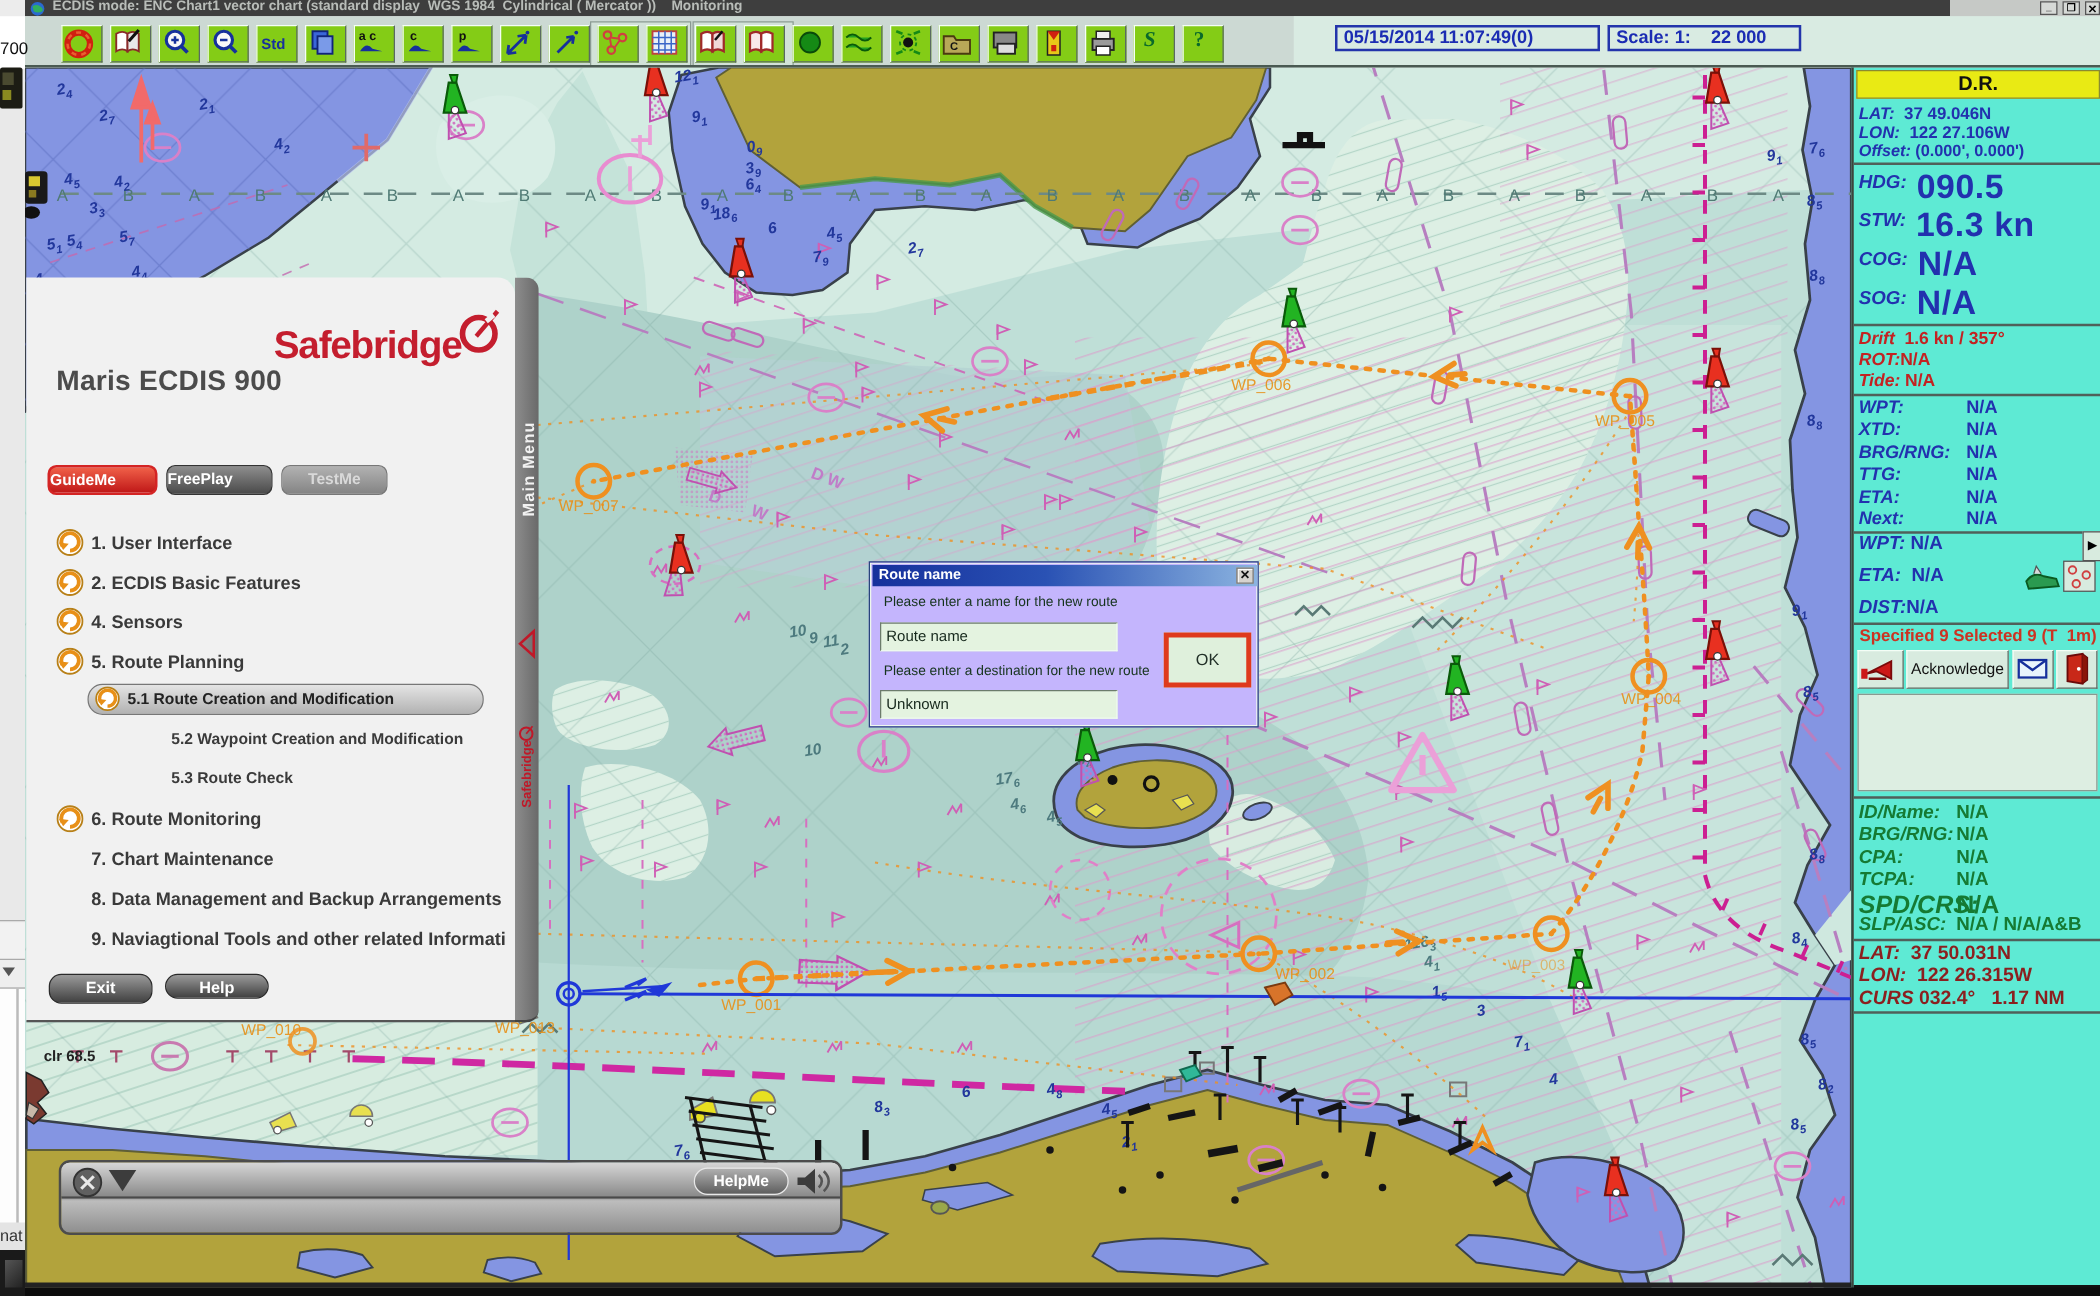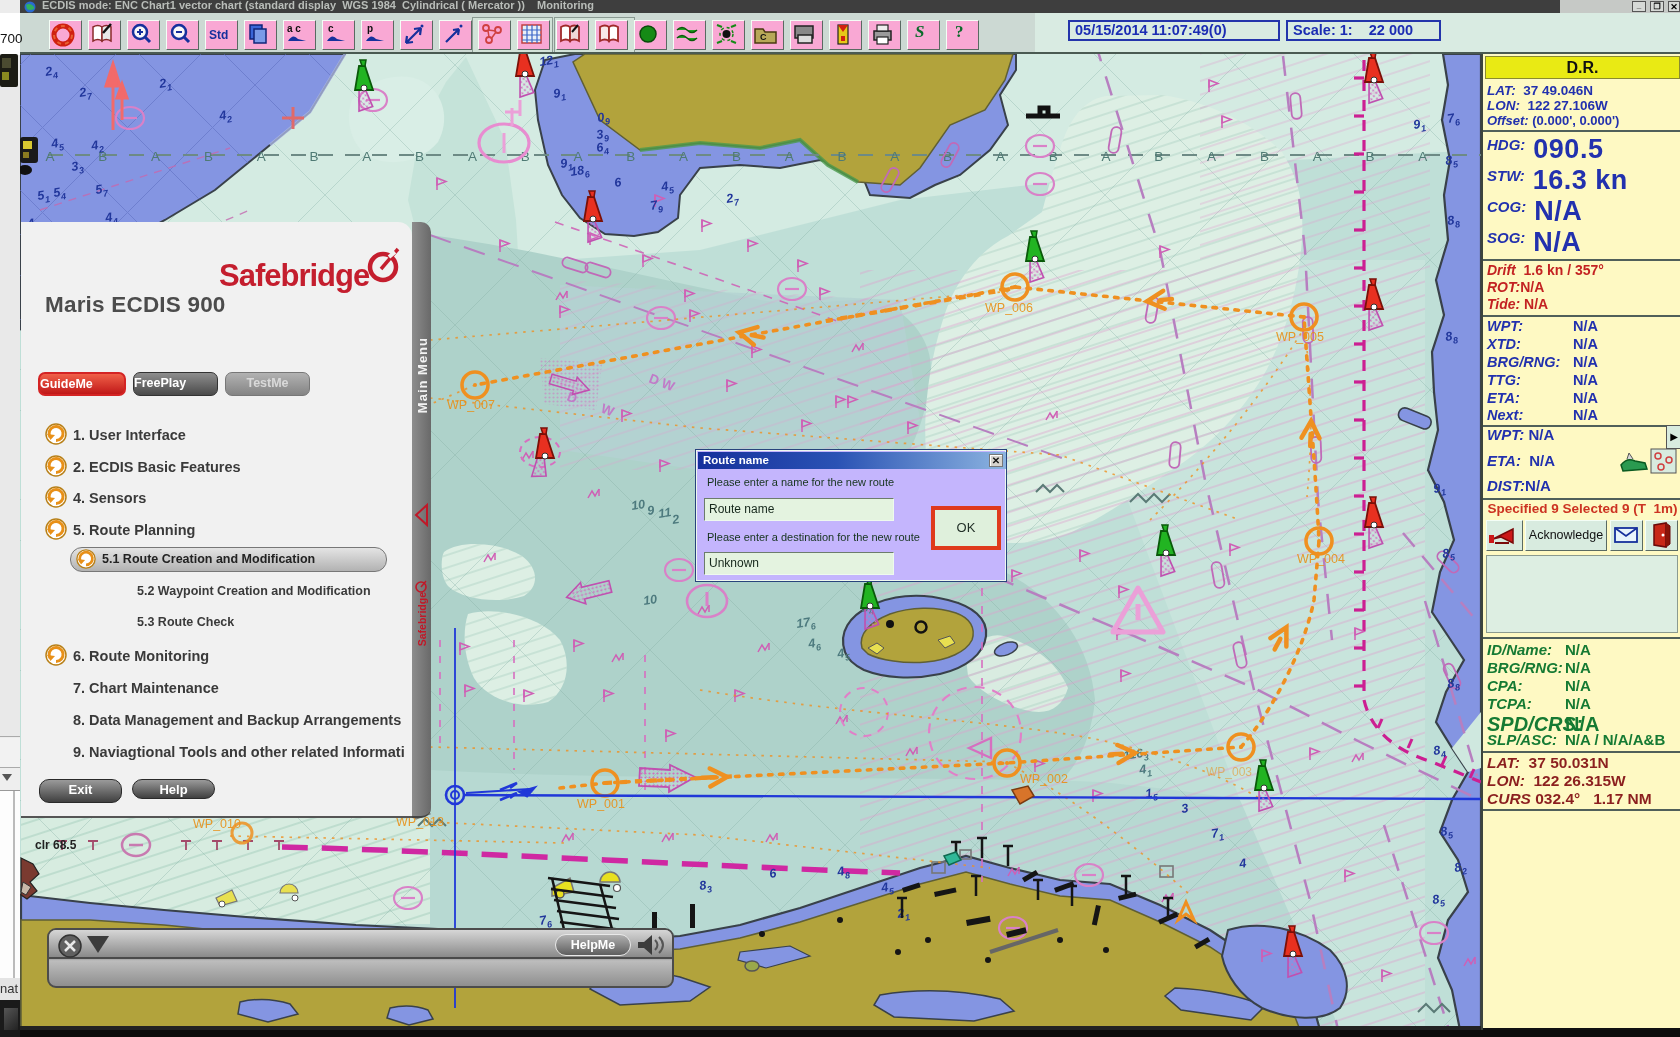--- a/index.html
+++ b/index.html
@@ -2,25 +2,25 @@
 <html><head><meta charset="utf-8"><style>
 *{margin:0;padding:0;box-sizing:border-box}
 html,body{width:1680px;height:1037px;overflow:hidden}
 body{font-family:"Liberation Sans",sans-serif;background:#e8e8e8;position:relative}
 .abs{position:absolute}
 #titlebar{left:20px;top:0;width:1540px;height:13px;background:#3e3e3e;color:#b9bdb9;font-size:11px;font-weight:bold;line-height:13px;white-space:nowrap;overflow:hidden}
 #titlebar .txt{position:absolute;left:22px;top:-1px}
 #winctl{right:0;top:0;width:120px;height:13px;background:#c6c9c6;color:#111;font-size:9px;text-align:center}
 #toolbar{left:20px;top:13px;width:1660px;height:41px;background:#ccd9d3}
 #toolbar .rt{position:absolute;left:1015px;top:0;width:645px;height:41px;background:#d9ebe2}
-.tbtn{position:absolute;top:7px;width:33px;height:30px;background:#f9a8d4;border-top:1.5px solid #f4fef6;border-left:1.5px solid #f4fef6;border-right:1.5px solid #5a6a62;border-bottom:1.5px solid #5a6a62}
+.tbtn{position:absolute;top:7px;width:33px;height:30px;background:#84cc16;border-top:1.5px solid #f4fef6;border-left:1.5px solid #f4fef6;border-right:1.5px solid #5a6a62;border-bottom:1.5px solid #5a6a62}
 .tbtn svg{position:absolute;left:0;top:0}
 .bluebox{position:absolute;top:7px;height:21px;border:2px solid #2334ab;color:#1b2cb3;font-weight:bold;font-size:14.5px;line-height:17px;padding:0 5px;white-space:nowrap}
 #leftstrip{left:0;top:0;width:20px;height:1037px;background:#ececec}
-#sidebar{left:1481px;top:54px;width:199px;height:983px;background:#fef9c3;border-left:2px solid #3c443c}
+#sidebar{left:1481px;top:54px;width:199px;height:983px;background:#5eead4;border-left:2px solid #3c443c}
 #sidebar .hr{position:absolute;left:0;width:199px;height:2px;background:#50605a}
 .lblb{color:#2231ae;font-weight:bold;font-style:italic}
 .valb{color:#2231ae;font-weight:bold}
 .lblr{color:#c32222;font-weight:bold;font-style:italic}
 .valr{color:#c32222;font-weight:bold}
 .lblg{color:#157a33;font-weight:bold;font-style:italic}
 .valg{color:#157a33;font-weight:bold}
 .lbld{color:#8b1f1f;font-weight:bold;font-style:italic}
 .vald{color:#8b1f1f;font-weight:bold}
 .row{position:absolute;left:4px;white-space:nowrap}

